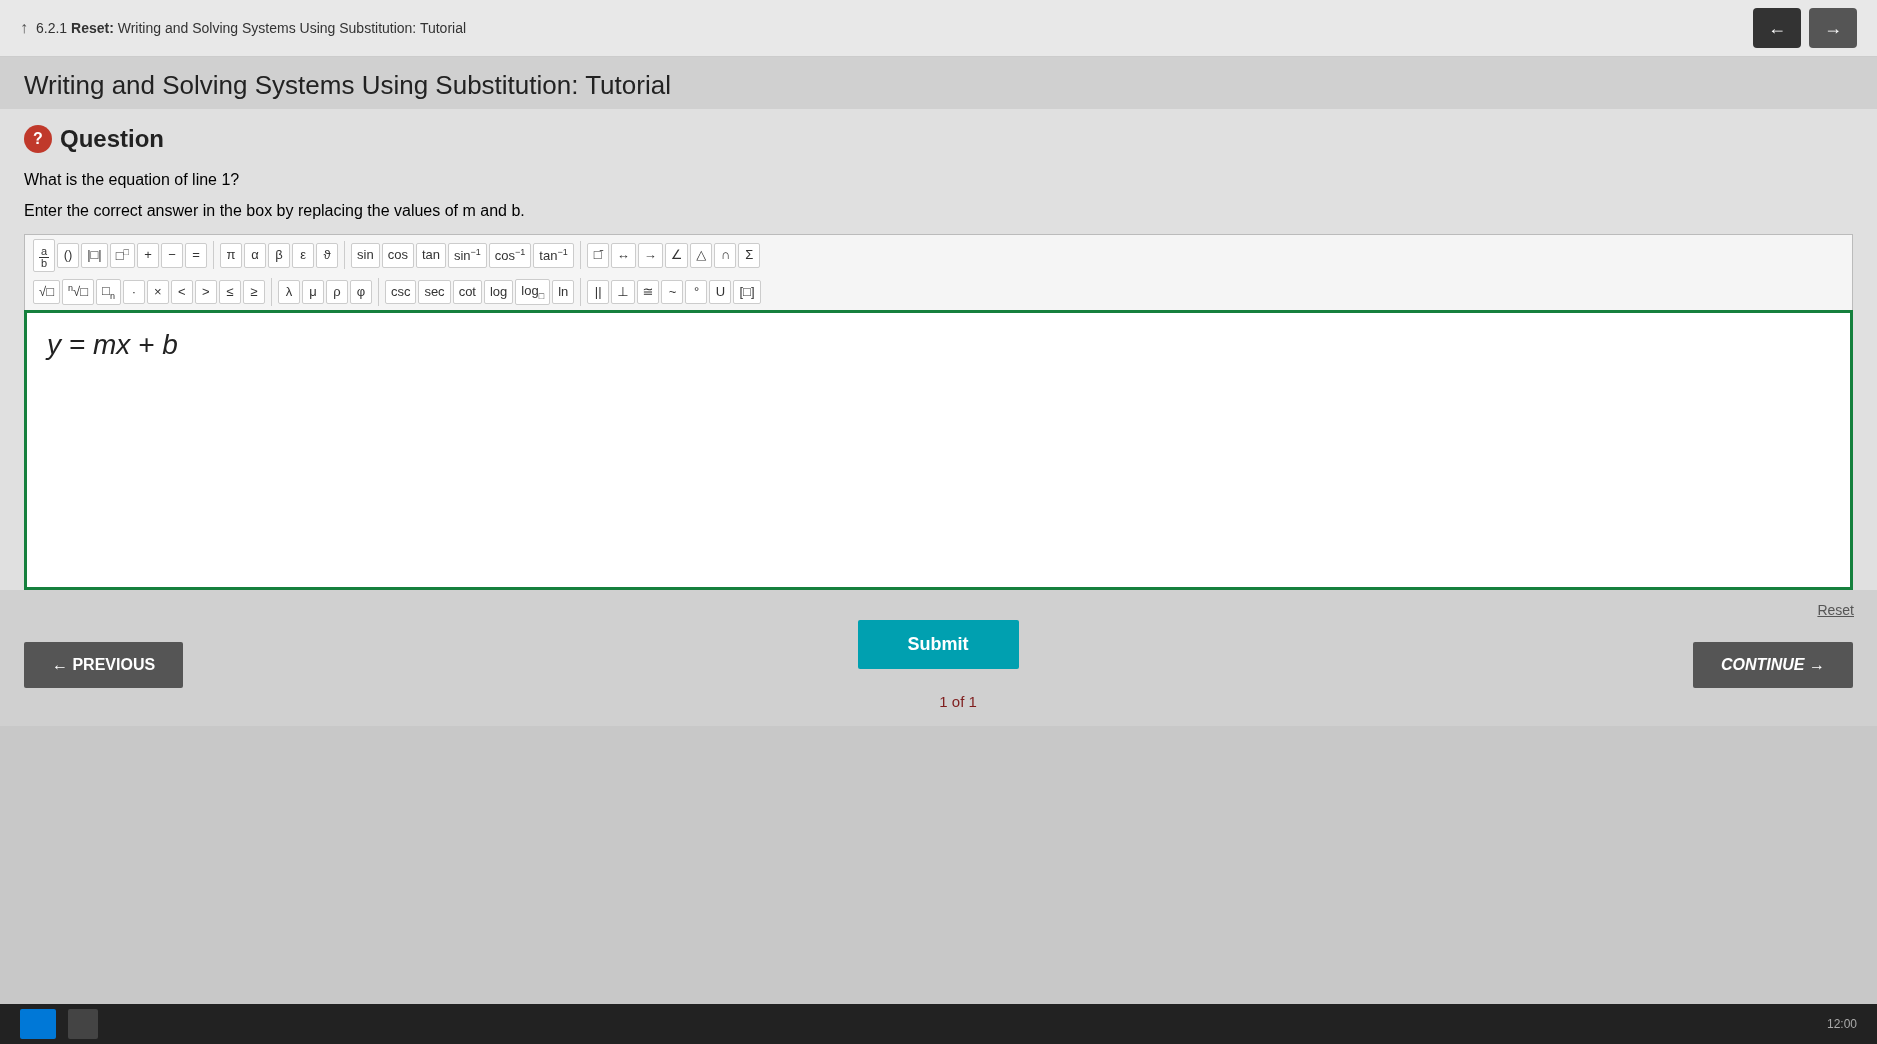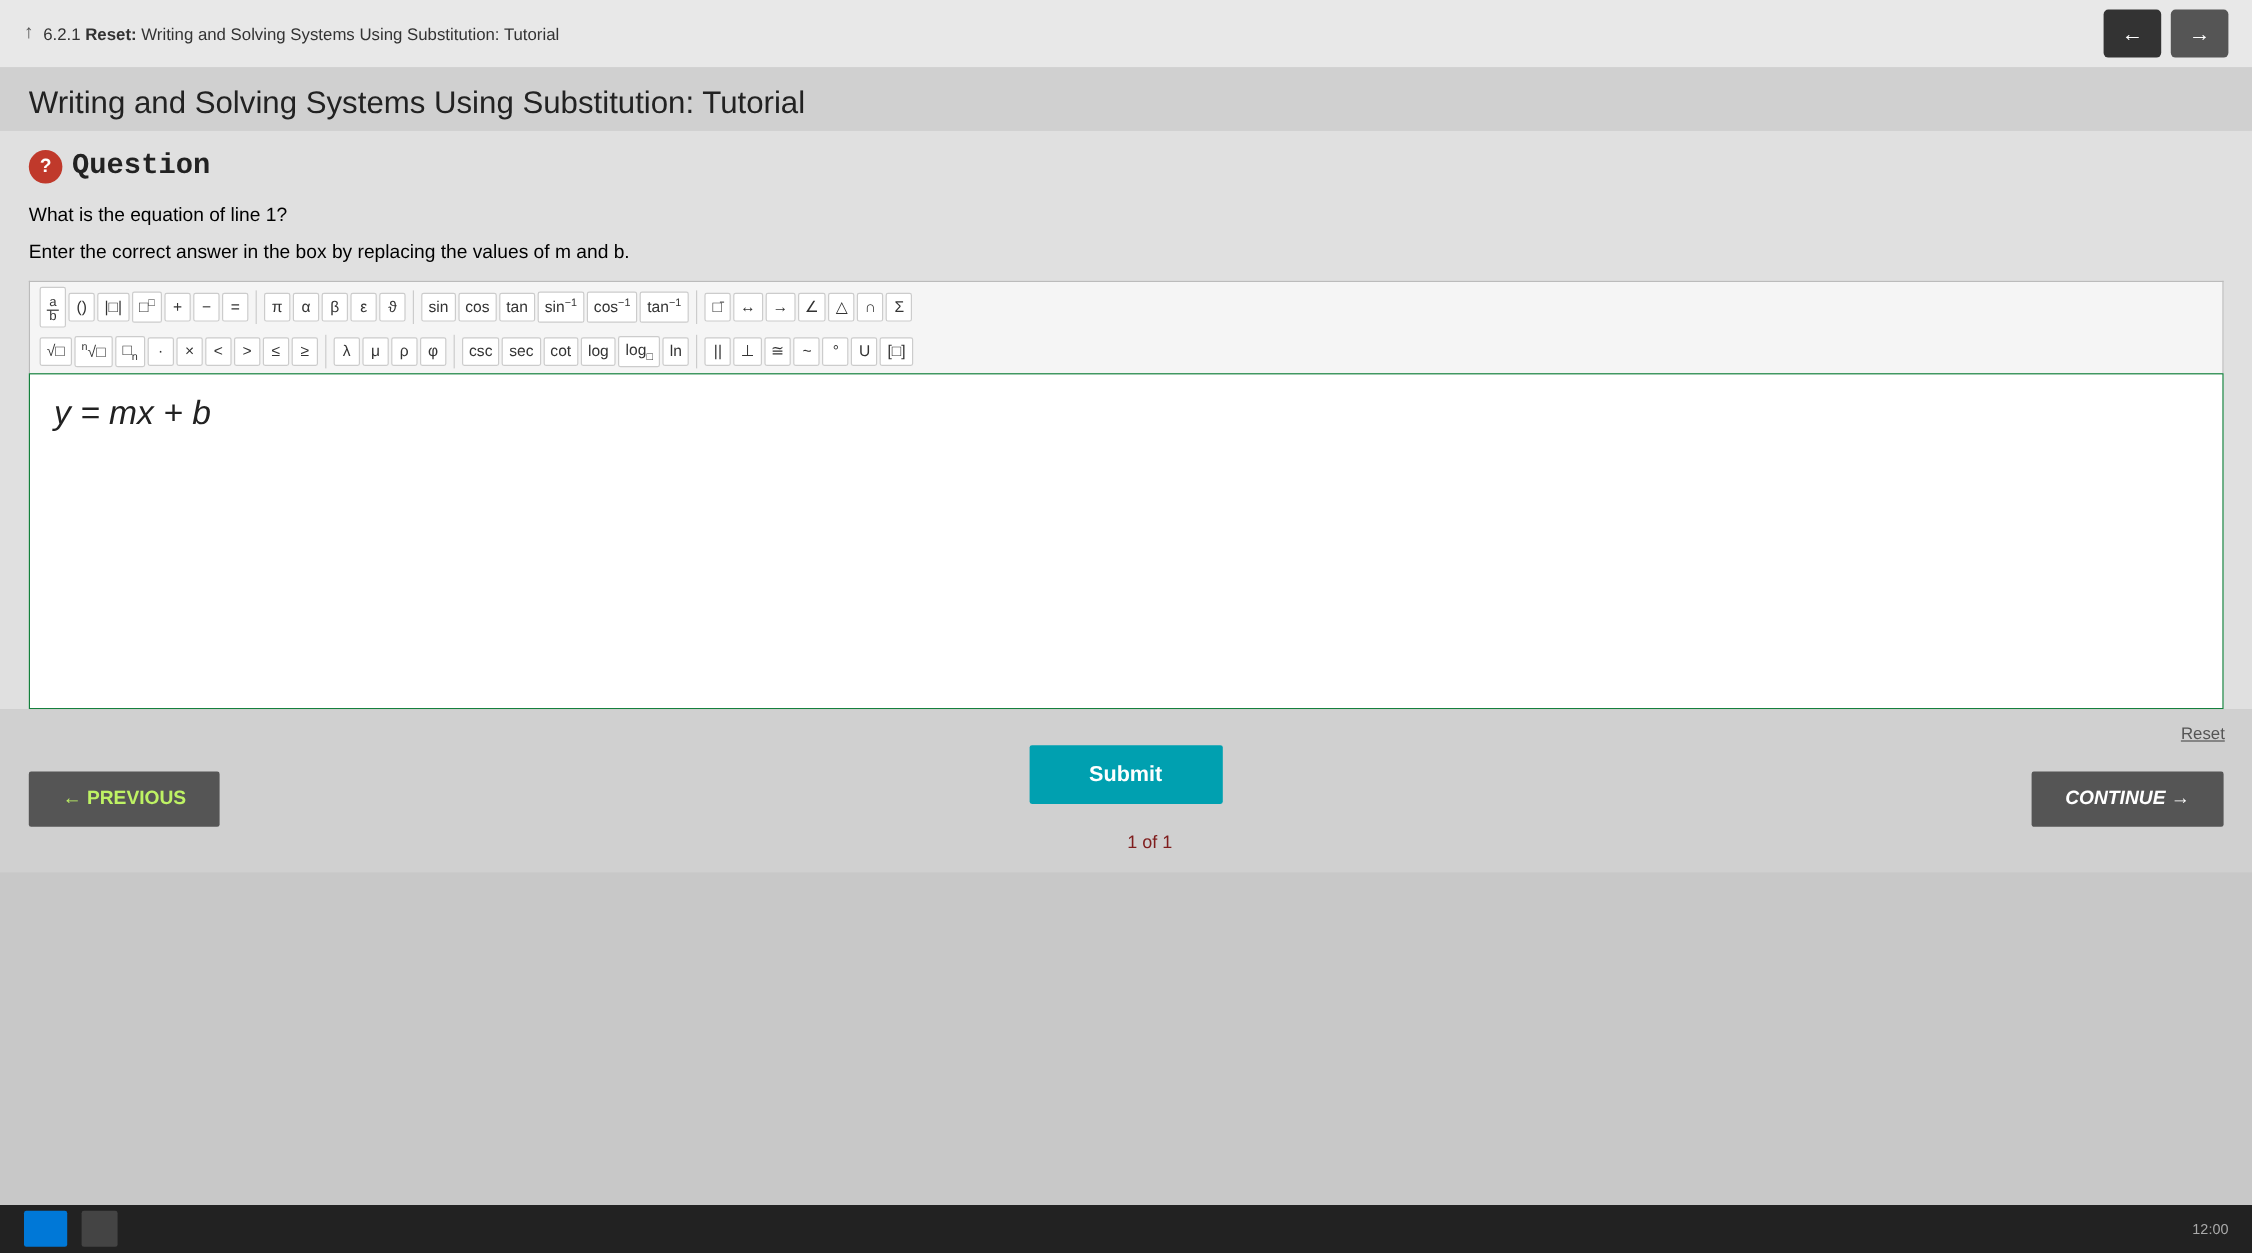--- a/index.html
+++ b/index.html
@@ -80,21 +80,20 @@
       align-items: center;
       justify-content: center;
       color: white;
       font-weight: bold;
       font-size: 16px;
     }
     .question-title {
       font-size: 24px;
       font-weight: bold;
       color: #222;
-      font-family: Liberation Mono, monospace;
     }
     .question-text {
       font-size: 16px;
       color: #000000;
       margin-bottom: 6px;
       line-height: 1.6;
     }
 
     .math-toolbar {
       background: #f5f5f5;
@@ -120,21 +119,21 @@
       line-height: 1.4;
     }
     .toolbar-divider {
       width: 1px;
       height: 28px;
       background: #ccc;
       margin: 0 4px;
     }
     .math-input-area {
       background: white;
-      border: 1px solid #15803d;
+      border: 3px solid #15803d;
       min-height: 280px;
       padding: 16px 20px;
       font-size: 26px;
       color: #222;
     }
     .math-expression {
       font-style: italic;
       font-size: 28px;
     }
     .reset-link {
@@ -156,21 +155,21 @@
       border-radius: 2px;
     }
     .pagination {
       font-size: 15px;
       color: #7f1d1d;
       text-align: center;
       margin-left: 40px;
     }
     .prev-btn {
       background: #555;
-      color: #bef264;
+      color: #ffffff;
       border: none;
       padding: 14px 28px;
       font-size: 16px;
       font-weight: bold;
       cursor: pointer;
       border-radius: 2px;
       display: flex;
       align-items: center;
       gap: 6px;
     }

